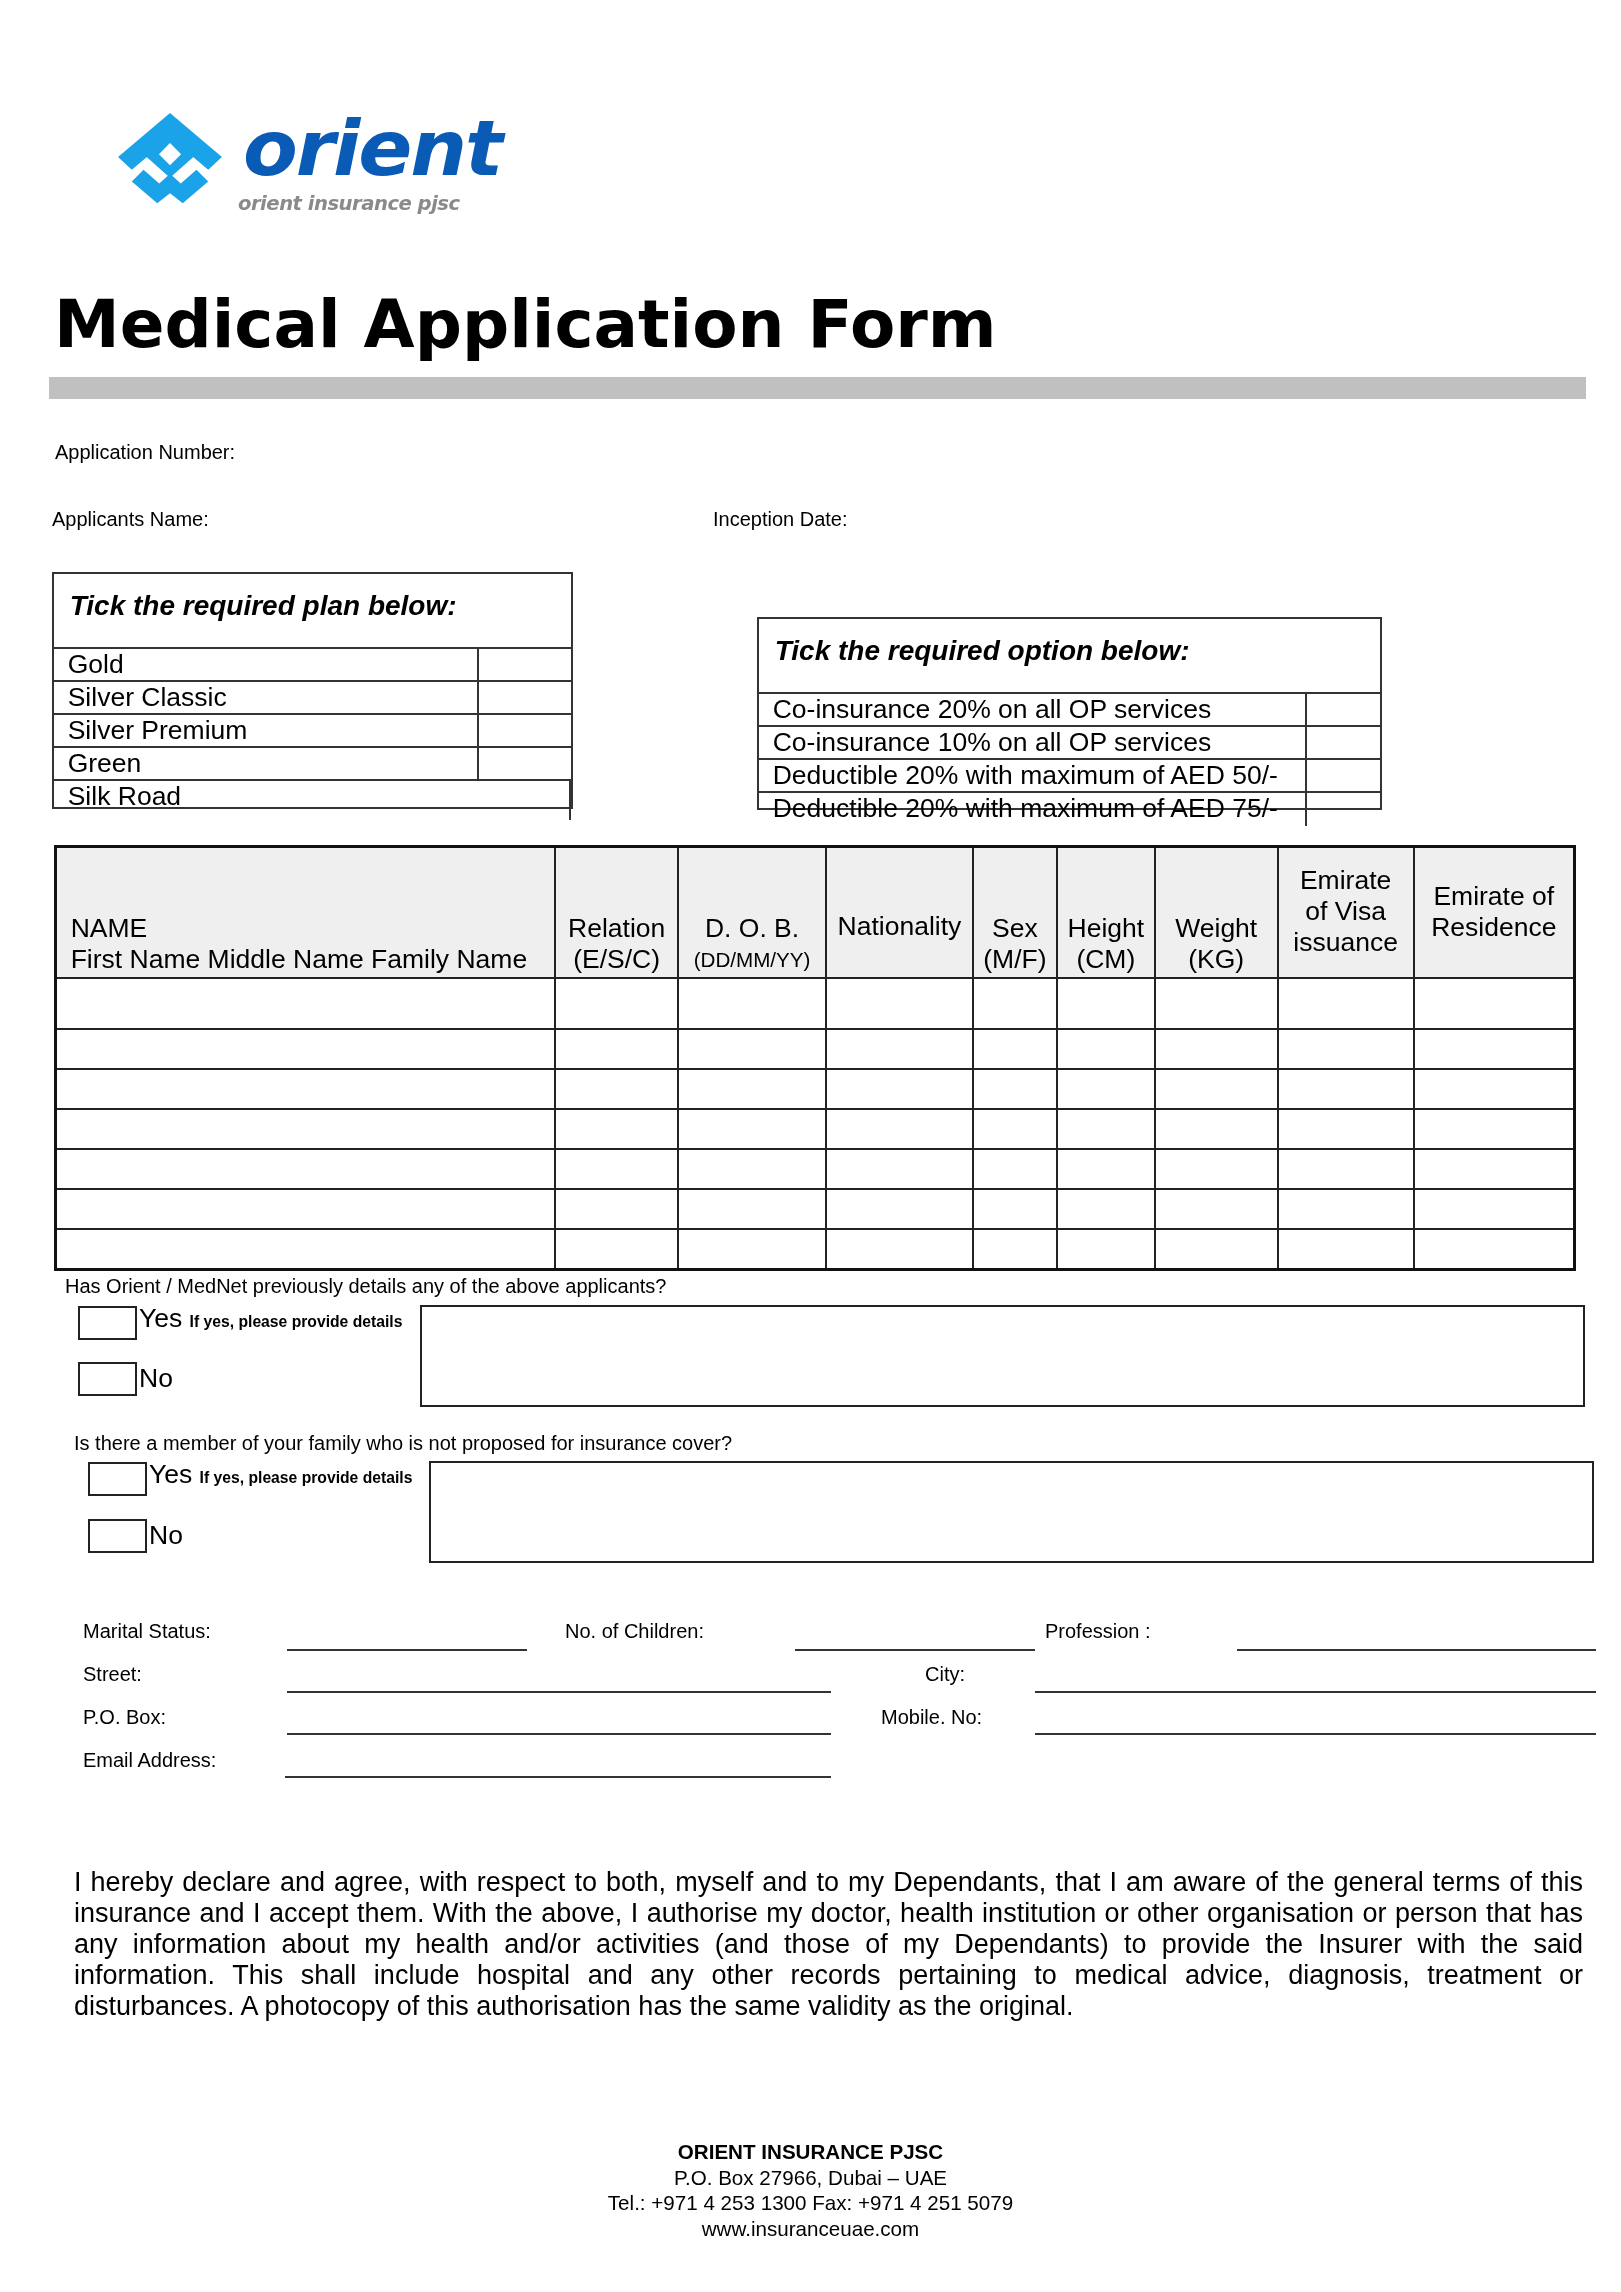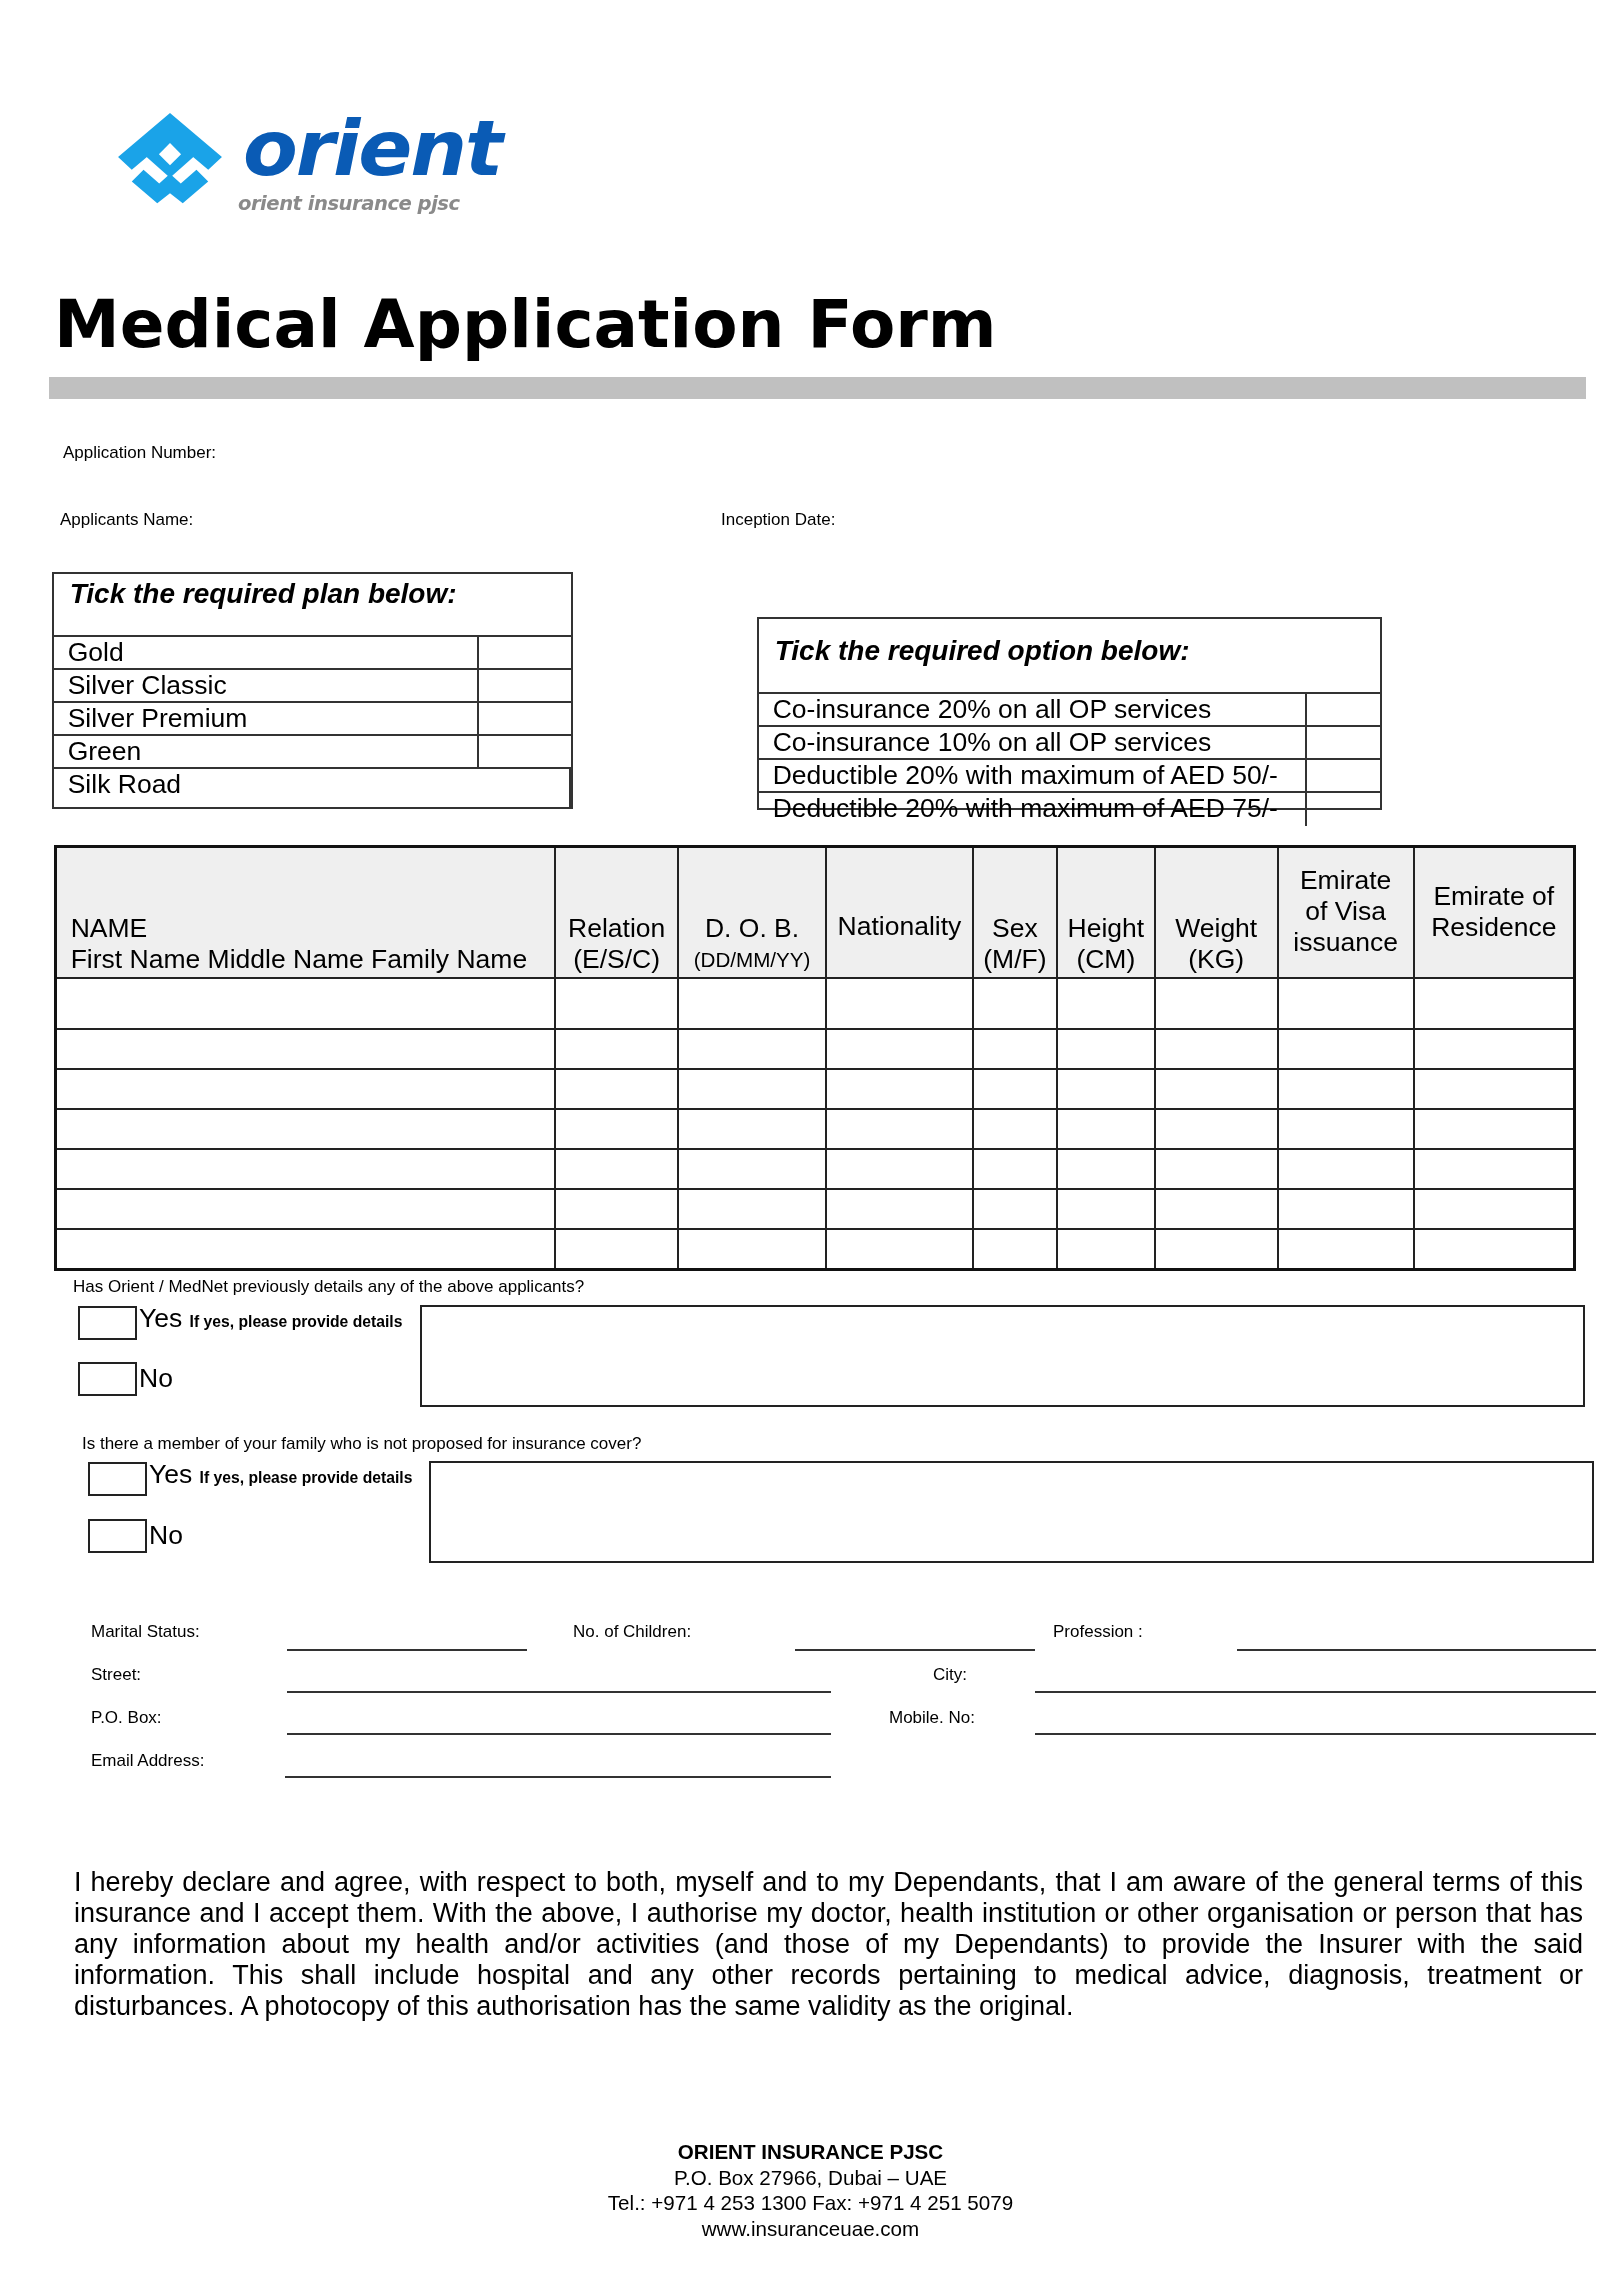--- a/index.html
+++ b/index.html
@@ -7,21 +7,21 @@
          font-family:"Liberation Sans", sans-serif; color:#000; }
   .abs { position:absolute; }
   
   .logo-icon { left:118px; top:113px; width:104px; height:98px; }
   .logo-word { left:243px; top:110px; font-family:"DejaVu Sans", sans-serif; font-weight:bold; font-style:italic;
                font-size:76px; color:#0a5bb5; letter-spacing:-2px; line-height:78px; transform:scaleX(1.05); transform-origin:left; }
   .logo-sub { left:238px; top:192px; font-family:"DejaVu Sans", sans-serif; font-weight:bold; font-style:italic;
               font-size:19.6px; color:#8a8a8a; letter-spacing:-0.5px; }
   .title { left:54px; top:286px; font-family:"DejaVu Sans", sans-serif; font-weight:bold; font-size:66px; letter-spacing:0px; line-height:78px; }
   .greybar { left:49px; top:377px; width:1537px; height:21.6px; background:#c0c0c0; }
-  .lbl { font-size:17px; line-height:29px; white-space:nowrap;margin-left:8px; }
+  .lbl { font-size:20px; line-height:29px; white-space:nowrap; }
 
   
   .tickbox { border:2px solid #333; box-sizing:border-box; }
   .tickbox .hdr { font-size:28px; font-weight:bold; font-style:italic; padding:0 0 0 15.7px; box-sizing:border-box; border-bottom:2px solid #333; }
   .tickbox .row { display:flex; border-bottom:2px solid #333; box-sizing:border-box; height:33px; }
   .tickbox .row:last-child { border-bottom:none; }
   .tickbox .row .txt { flex:1; font-size:26.5px; line-height:31px; padding-left:13.7px; border-right:2px solid #333; white-space:nowrap; overflow:hidden; }
   .tickbox .row .chk { box-sizing:border-box; }
 
   
@@ -60,21 +60,21 @@
 <div class="abs logo-sub">orient insurance pjsc</div>
 
 <div class="abs title">Medical Application Form</div>
 <div class="abs greybar"></div>
 
 <div class="abs lbl" style="left:55px; top:438px;">Application Number:</div>
 <div class="abs lbl" style="left:52px; top:505px;">Applicants Name:</div>
 <div class="abs lbl" style="left:713px; top:505px;">Inception Date:</div>
 
 <div class="abs tickbox" style="left:52px; top:572px; width:521px; height:237px;">
-  <div class="hdr" style="height:63px; line-height:39px;">Tick the required plan below:</div>
+  <div class="hdr" style="height:63px; line-height:39px;margin-top:12px;">Tick the required plan below:</div>
   <div class="row">
     <div class="txt">Gold</div>
     <div class="chk" style="width:92px;"></div>
   </div>
   <div class="row">
     <div class="txt">Silver Classic</div>
     <div class="chk" style="width:92px;"></div>
   </div>
   <div class="row">
     <div class="txt">Silver Premium</div>

